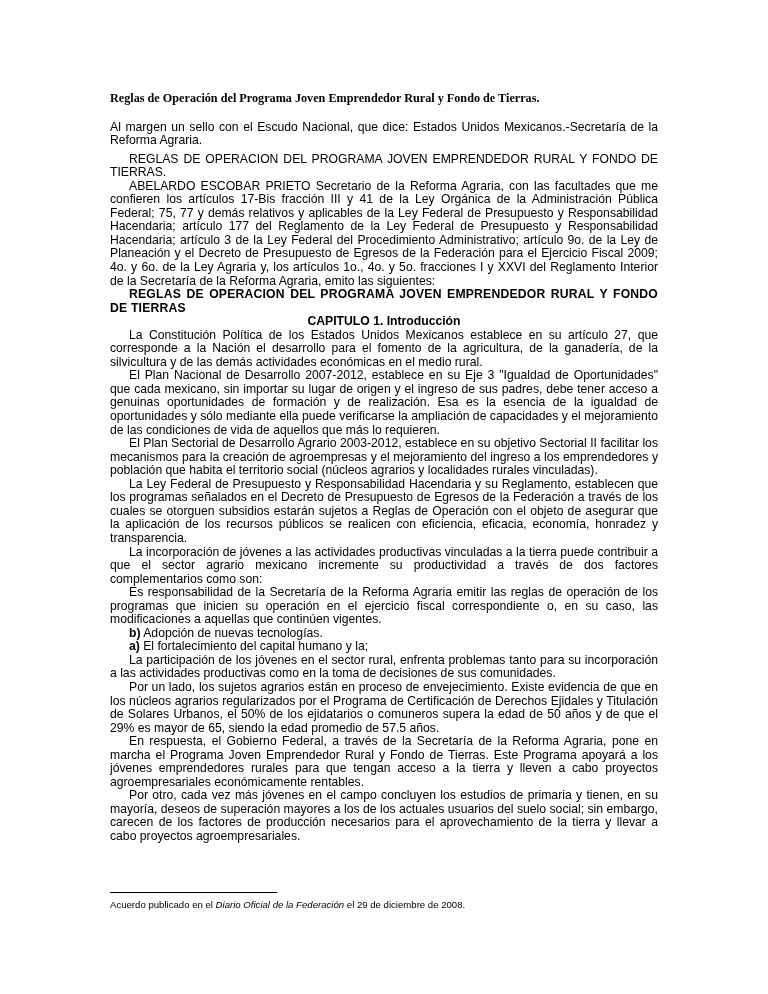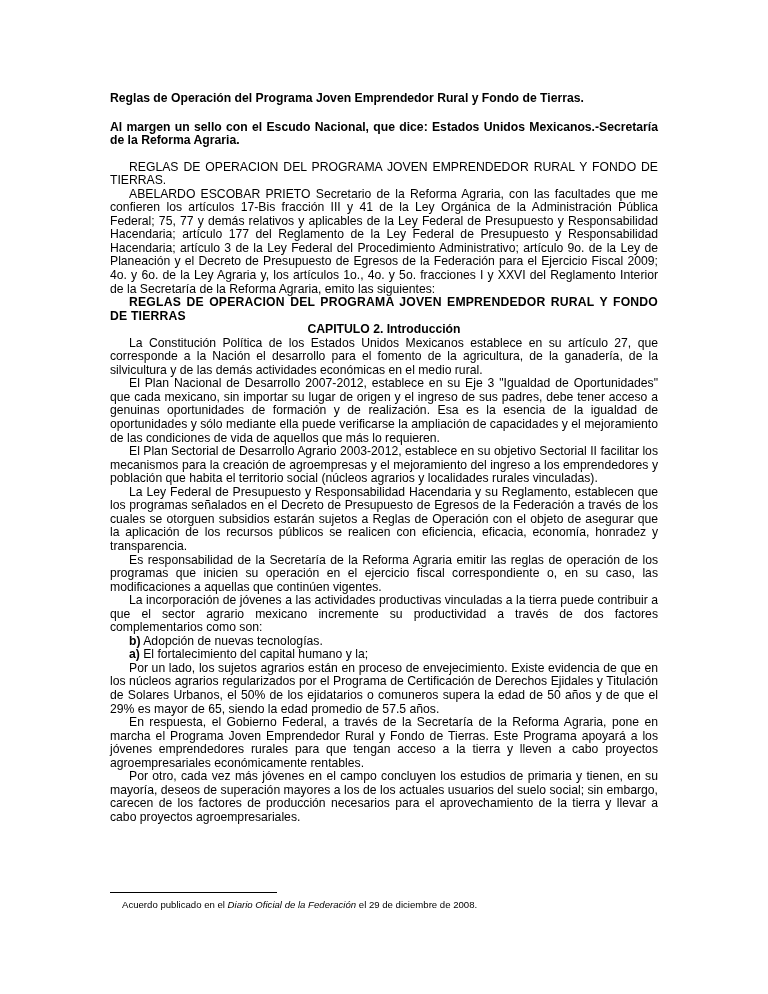--- a/index.html
+++ b/index.html
@@ -2,50 +2,51 @@
 <html><head>
 <meta charset="utf-8">
 <style>
   html, body { margin: 0; padding: 0; background: #ffffff; }
   body { width: 768px; height: 994px; position: relative; overflow: hidden;
          font-family: "Liberation Sans", sans-serif; color: #000; }
   .page { position: absolute; left: 110px; top: 92px; width: 548px; }
   p { margin: 0; font-size: 12.2px; line-height: 13.55px; text-align: justify; }
   .indent { text-indent: 19px; }
   .b { font-weight: bold; }
-  .title { font-weight: bold; margin-bottom: 15px; }
-  .stamp { font-weight: bold; margin-bottom: 13px; }
+  .title { font-weight: bold; margin-bottom: 15px; font-family: Liberation Serif, serif; }
+  .stamp { font-weight: normal; margin-bottom: 5px; }
   .center { text-align: center; }
   .bold-head { font-weight: bold; letter-spacing: 0.2px; }
   .footnote-rule { position: absolute; left: 110px; top: 892px; width: 167px;
                    border-top: 1px solid #000; }
-  .footnote { position: absolute; left: 122px; top: 899px; font-size: 9.6px;
+  .footnote { position: absolute; left: 110px; top: 899px; font-size: 9.6px;
               line-height: 12px; }
   .footnote i { font-style: italic; }
 </style>
 </head>
 <body>
 
 <div class="page">
   <p class="title">Reglas de Operación del Programa Joven Emprendedor Rural y Fondo de Tierras.</p>
   <p class="stamp">Al margen un sello con el Escudo Nacional, que dice: Estados Unidos Mexicanos.-Secretaría de la Reforma Agraria.</p>
   <p class="indent">REGLAS DE OPERACION DEL PROGRAMA JOVEN EMPRENDEDOR RURAL Y FONDO DE TIERRAS.</p>
   <p class="indent">ABELARDO ESCOBAR PRIETO Secretario de la Reforma Agraria, con las facultades que me confieren los artículos 17-Bis fracción III y 41 de la Ley Orgánica de la Administración Pública Federal; 75, 77 y demás relativos y aplicables de la Ley Federal de Presupuesto y Responsabilidad Hacendaria; artículo 177 del Reglamento de la Ley Federal de Presupuesto y Responsabilidad Hacendaria; artículo 3 de la Ley Federal del Procedimiento Administrativo; artículo 9o. de la Ley de Planeación y el Decreto de Presupuesto de Egresos de la Federación para el Ejercicio Fiscal 2009; 4o. y 6o. de la Ley Agraria y, los artículos 1o., 4o. y 5o. fracciones I y XXVI del Reglamento Interior de la Secretaría de la Reforma Agraria, emito las siguientes:</p>
   <p class="indent bold-head">REGLAS DE OPERACION DEL PROGRAMA JOVEN EMPRENDEDOR RURAL Y FONDO DE TIERRAS</p>
-  <p class="center b">CAPITULO 2. Introducción</p>
+  <p class="center b">CAPITULO 1. Introducción</p>
 
   <p class="indent">La Constitución Política de los Estados Unidos Mexicanos establece en su artículo 27, que corresponde a la Nación el desarrollo para el fomento de la agricultura, de la ganadería, de la silvicultura y de las demás actividades económicas en el medio rural.</p>
   <p class="indent">El Plan Nacional de Desarrollo 2007-2012, establece en su Eje 3 "Igualdad de Oportunidades" que cada mexicano, sin importar su lugar de origen y el ingreso de sus padres, debe tener acceso a genuinas oportunidades de formación y de realización. Esa es la esencia de la igualdad de oportunidades y sólo mediante ella puede verificarse la ampliación de capacidades y el mejoramiento de las condiciones de vida de aquellos que más lo requieren.</p>
   <p class="indent">El Plan Sectorial de Desarrollo Agrario 2003-2012, establece en su objetivo Sectorial II facilitar los mecanismos para la creación de agroempresas y el mejoramiento del ingreso a los emprendedores y población que habita el territorio social (núcleos agrarios y localidades rurales vinculadas).</p>
   <p class="indent">La Ley Federal de Presupuesto y Responsabilidad Hacendaria y su Reglamento, establecen que los programas señalados en el Decreto de Presupuesto de Egresos de la Federación a través de los cuales se otorguen subsidios estarán sujetos a Reglas de Operación con el objeto de asegurar que la aplicación de los recursos públicos se realicen con eficiencia, eficacia, economía, honradez y transparencia.</p>
+  <p class="indent">La incorporación de jóvenes a las actividades productivas vinculadas a la tierra puede contribuir a que el sector agrario mexicano incremente su productividad a través de dos factores complementarios como son:</p>
   <p class="indent">Es responsabilidad de la Secretaría de la Reforma Agraria emitir las reglas de operación de los programas que inicien su operación en el ejercicio fiscal correspondiente o, en su caso, las modificaciones a aquellas que continúen vigentes.</p>
-  <p class="indent">La incorporación de jóvenes a las actividades productivas vinculadas a la tierra puede contribuir a que el sector agrario mexicano incremente su productividad a través de dos factores complementarios como son:</p>
 
   <p class="indent"><span class="b">b)</span><span> Adopción de nuevas tecnologías.</span></p>
   <p class="indent"><span class="b">a)</span><span> El fortalecimiento del capital humano y la;</span></p>
 
+  <p class="indent">La participación de los jóvenes en el sector rural, enfrenta problemas tanto para su incorporación a las actividades productivas como en la toma de decisiones de sus comunidades.</p>
   <p class="indent">Por un lado, los sujetos agrarios están en proceso de envejecimiento. Existe evidencia de que en los núcleos agrarios regularizados por el Programa de Certificación de Derechos Ejidales y Titulación de Solares Urbanos, el 50% de los ejidatarios o comuneros supera la edad de 50 años y de que el 29% es mayor de 65, siendo la edad promedio de 57.5 años.</p>
   <p class="indent">En respuesta, el Gobierno Federal, a través de la Secretaría de la Reforma Agraria, pone en marcha el Programa Joven Emprendedor Rural y Fondo de Tierras. Este Programa apoyará a los jóvenes emprendedores rurales para que tengan acceso a la tierra y lleven a cabo proyectos agroempresariales económicamente rentables.</p>
   <p class="indent">Por otro, cada vez más jóvenes en el campo concluyen los estudios de primaria y tienen, en su mayoría, deseos de superación mayores a los de los actuales usuarios del suelo social; sin embargo, carecen de los factores de producción necesarios para el aprovechamiento de la tierra y llevar a cabo proyectos agroempresariales.</p>
 </div>
 
 <div class="footnote-rule"></div>
 <div class="footnote"><span>Acuerdo publicado en el </span><i>Diario Oficial de la Federación</i><span> el 29 de diciembre de 2008.</span></div>
 
 </body></html>

